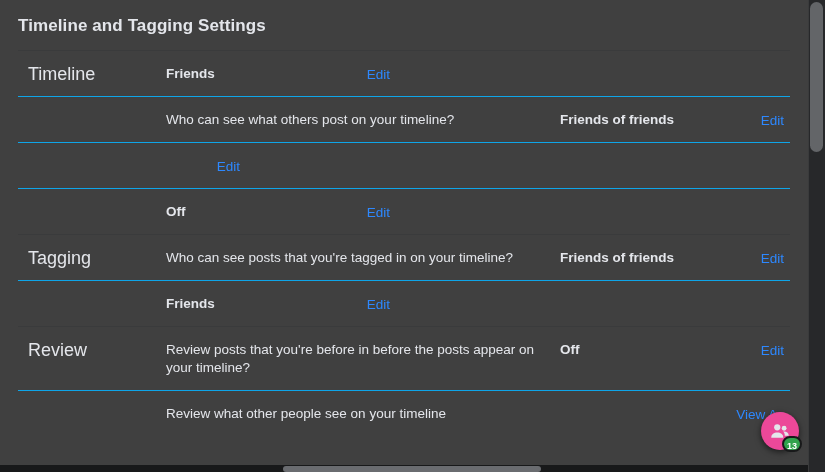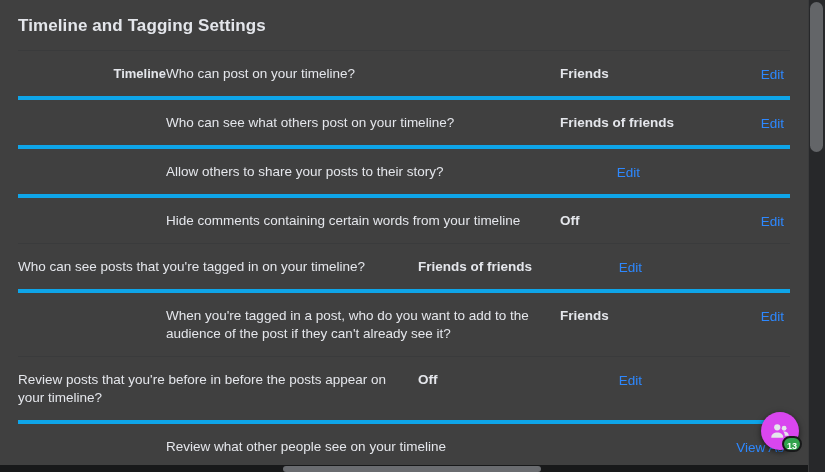--- a/index.html
+++ b/index.html
@@ -46,34 +46,33 @@
 
   .section {
     border-top: 1px solid #3a3b3c;
     margin: 0 18px 0 18px;
   }
   .section:first-of-type { border-top: 1px solid #3a3b3c; }
 
   .row {
     display: flex;
     align-items: flex-start;
-    border-top: 4px solid #0ea5e9;
+    border-top: 1px solid #0ea5e9;
     padding: 14px 0 13px 0;
   }
   .section > .row:first-child { border-top: none; }
 
   .col-label {
     width: 148px;
     flex: 0 0 148px;
-    font-size: 13px;
-    font-weight: bold;
+    font-size: 18px;
+    font-weight: normal;
     color: #e4e6eb;
     padding-left: 10px;
     line-height: 18px;
-    text-align: right;
   }
   .col-question {
     flex: 1 1 auto;
     font-size: 13.5px;
     color: #e4e6eb;
     line-height: 18px;
     padding-right: 18px;
     max-width: 400px;
   }
   .col-value {
@@ -138,21 +137,21 @@
   }
 
   
   .fab {
     position: absolute;
     right: 26px;
     bottom: 22px;
     width: 38px;
     height: 38px;
     border-radius: 50%;
-    background: #d946ef;
+    background: #ec4899;
     box-shadow: 0 2px 6px rgba(0,0,0,.6);
     display: flex;
     align-items: center;
     justify-content: center;
     cursor: pointer;
     text-decoration: underline;
   }
   .fab svg { display: block; }
   .fab-badge {
     position: absolute;
@@ -176,71 +175,69 @@
 
 <div id="page">
 
   <div class="content">
 
     <div class="page-title">Timeline and Tagging Settings</div>
 
     <div class="section">
       <div class="row">
         <div class="col-label">Timeline</div>
-        <div class="col-question">Who can post on your timeline?</div>
         <div class="col-value">Friends</div>
         <div class="col-action">
           <a class="link">Edit</a>
         </div>
       </div>
       <div class="row">
         <div class="col-label"></div>
         <div class="col-question">Who can see what others post on your timeline?</div>
         <div class="col-value">Friends of friends</div>
         <div class="col-action">
           <a class="link">Edit</a>
         </div>
       </div>
       <div class="row">
         <div class="col-label"></div>
-        <div class="col-question">Allow others to share your posts to their story?</div>
-        <div class="col-action">
-          <a class="link">Edit</a>
-        </div>
-      </div>
-      <div class="row">
-        <div class="col-label"></div>
-        <div class="col-question">Hide comments containing certain words from your timeline</div>
+        <div class="col-action">
+          <a class="link">Edit</a>
+        </div>
+      </div>
+      <div class="row">
+        <div class="col-label"></div>
         <div class="col-value">Off</div>
         <div class="col-action">
           <a class="link">Edit</a>
         </div>
       </div>
     </div>
 
     <div class="section">
       <div class="row">
+        <div class="col-label">Tagging</div>
         <div class="col-question">Who can see posts that you're tagged in on your timeline?</div>
         <div class="col-value">Friends of friends</div>
         <div class="col-action">
           <a class="link">Edit</a>
         </div>
       </div>
       <div class="row">
         <div class="col-label"></div>
-        <div class="col-question">When you're tagged in a post, who do you want to add to the audience of the post if they can't already see it?</div>
         <div class="col-value">Friends</div>
         <div class="col-action">
           <a class="link">Edit</a>
         </div>
       </div>
     </div>
 
     <div class="section">
       <div class="row">
+        <div class="col-label">Review</div>
         <div class="col-question">Review posts that you're before in before the posts appear on your timeline?</div>
         <div class="col-value">Off</div>
         <div class="col-action">
           <a class="link">Edit</a>
         </div>
       </div>
       <div class="row">
         <div class="col-label"></div>
         <div class="col-question">Review what other people see on your timeline</div>
         <div class="col-value"></div>

